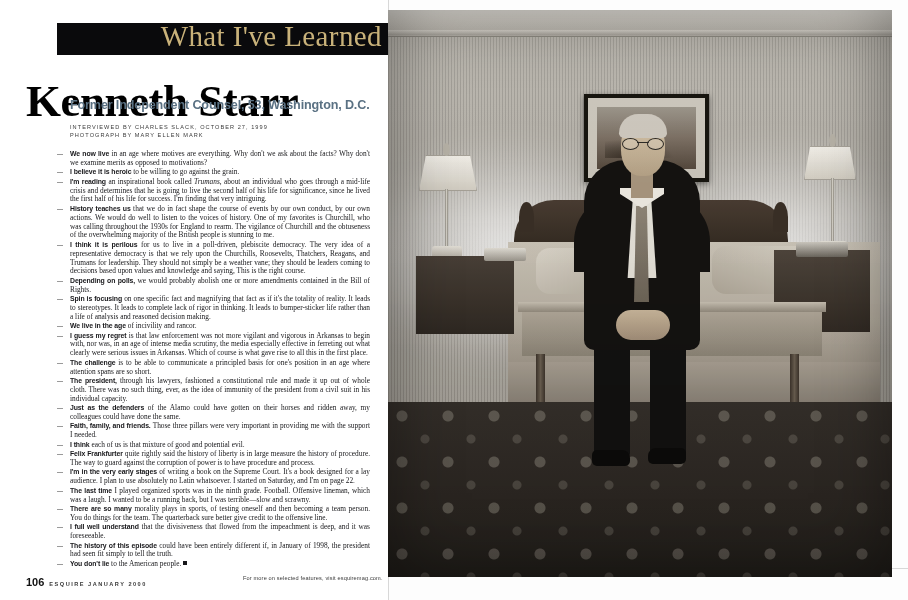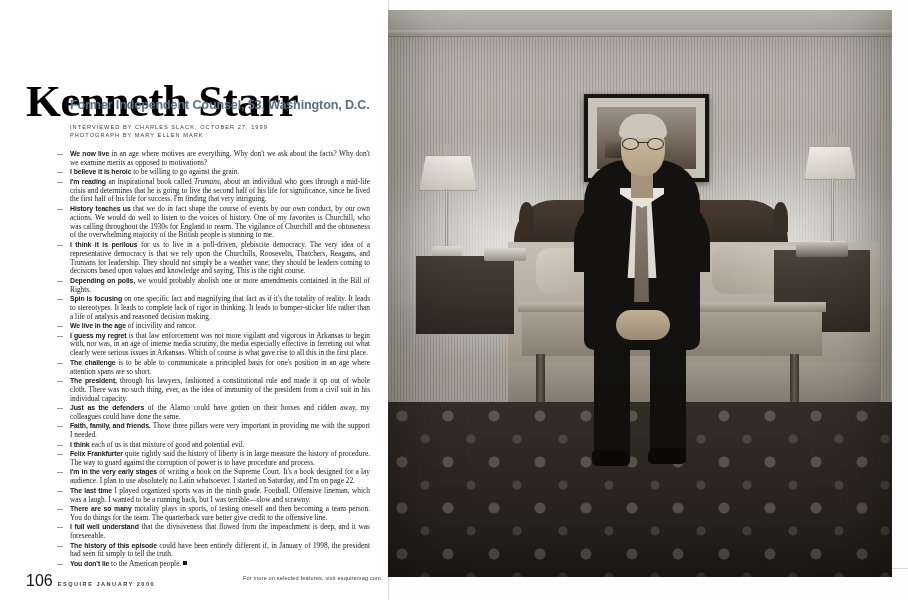--- a/index.html
+++ b/index.html
@@ -65,21 +65,21 @@
     content:"";position:absolute;left:-13px;top:4px;
     width:6px;height:1px;background:#9a9a9a;
   }
   .endmark{display:inline-block;width:4px;height:4px;background:#17171a;margin-left:2px;vertical-align:1px;}
 
   
   .folio{
     position:absolute;left:26px;top:572px;
     font-family:"Liberation Sans",sans-serif;white-space:nowrap;
   }
-  .folio .num{font-size:16px;font-weight:400;color:#111;letter-spacing:0;}
+  .folio .num{font-size:11px;font-weight:700;color:#111;letter-spacing:0;}
   .folio .mag{font-size:5.6px;font-weight:600;color:#3a3a3a;letter-spacing:1.5px;margin-left:5px;}
   .promo{
     position:absolute;left:243px;top:575px;
     font-family:"Liberation Sans",sans-serif;
     font-size:5.6px;color:#3a3a3a;letter-spacing:.15px;white-space:nowrap;
   }
 
   
   .photo{
     position:absolute;left:388px;top:10px;width:504px;height:567px;
@@ -175,20 +175,23 @@
 <div class="page">
 
   <div class="guide v" style="left:68px;"></div>
   <div class="guide v" style="left:388px;top:0;height:600px;"></div>
   <div class="guide h" style="top:55px;width:70px;"></div>
   <div class="guide h" style="top:568px;width:908px;"></div>
   <div class="guide-box" style="left:33px;top:25px;width:64px;height:72px;"></div>
 
   <div class="left-col">
 
+    <div class="kicker-band">
+      <div class="kicker">What I've Learned</div>
+    </div>
 
     <h1 class="name">Kenneth Starr</h1>
 
     <div class="dek">Former Independent Counsel, 53, Washington, D.C.</div>
 
     <div class="credits">
       <div>INTERVIEWED BY CHARLES SLACK, OCTOBER 27, 1999</div>
       <div>PHOTOGRAPH BY MARY ELLEN MARK</div>
     </div>
 

